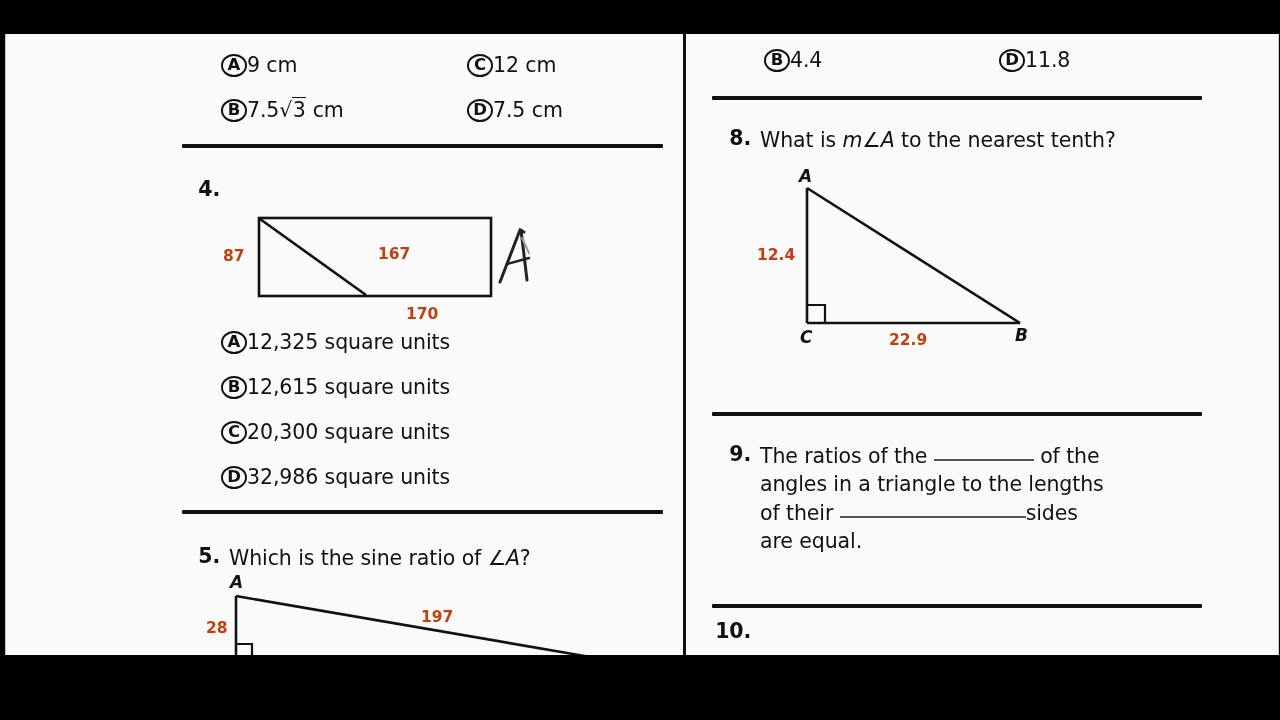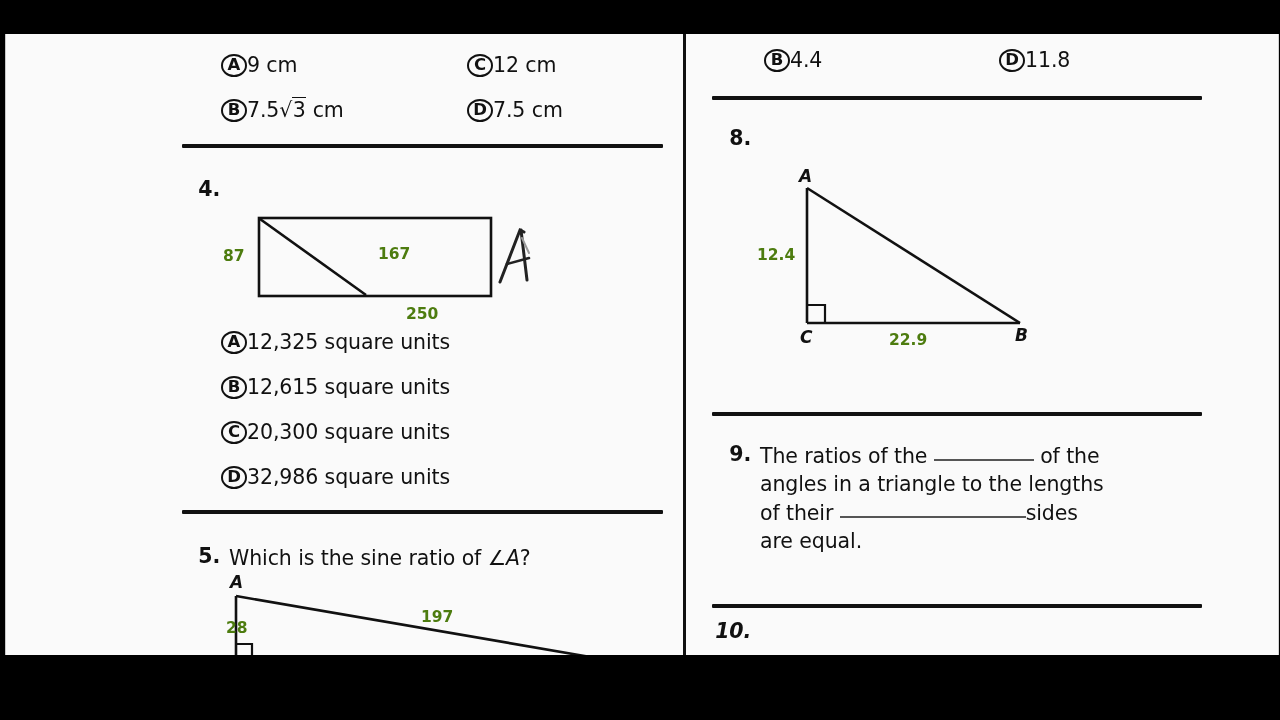--- a/index.html
+++ b/index.html
@@ -77,21 +77,21 @@
   }
   .q-num {
     font-weight: bold;
     font-size: 20.5px;
     color: #111;
     flex: none;
     text-align: right;
     letter-spacing: -0.2px;
   }
   .q-num.w2 { width: 26px; }
-  .q-num.w3 { width: 40px; font-style: italic; }
+  .q-num.w3 { width: 40px; }
   .q-text {
     font-size: 20.5px;
     color: #111;
     margin-left: 9px;
     line-height: 1.38;
     letter-spacing: -0.1px;
   }
   .ital { font-style: italic; }
 
   
@@ -134,21 +134,21 @@
   }
   .blank.short { width: 100px; }
   .blank.long  { width: 186px; }
 
   
   .figure { position: absolute; }
   .fig-label {
     position: absolute;
     font-weight: bold;
     font-size: 15.5px;
-    color: #4d7c0f;
+    color: #c2410c;
     white-space: nowrap;
   }
   .fig-vertex {
     position: absolute;
     font-weight: bold;
     font-style: italic;
     font-size: 17px;
     color: #111;
   }
   .handwrite {
@@ -197,21 +197,21 @@
         <span class="q-num w2">4.</span>
       </div>
 
       <div class="figure" style="left:85px; top:181px; width:320px; height:120px;">
         <svg width="320" height="120" viewBox="0 0 320 120">
           <rect x="3" y="3" width="232" height="78" fill="none" stroke="#111" stroke-width="2.6"></rect>
           <line x1="4" y1="4" x2="110" y2="80" stroke="#111" stroke-width="2.6"></line>
         </svg>
         <span class="fig-label" style="left:-33px; top:32px;">87</span>
         <span class="fig-label" style="left:122px; top:30px;">167</span>
-        <span class="fig-label" style="left:150px; top:90px;">250</span>
+        <span class="fig-label" style="left:150px; top:90px;">170</span>
       </div>
 
       <div class="handwrite" style="left:325px; top:190px;">
         <svg width="46" height="62" viewBox="0 0 46 62">
           <path d="M4 58 L24 6 L28 8" fill="none" stroke="#222" stroke-width="3" stroke-linecap="round"></path>
           <path d="M25 6 L31 56" fill="none" stroke="#222" stroke-width="3" stroke-linecap="round"></path>
           <path d="M11 40 L33 34" fill="none" stroke="#222" stroke-width="2.6" stroke-linecap="round"></path>
           <path d="M26 14 L33 29" fill="none" stroke="#999" stroke-width="2" stroke-linecap="round"></path>
         </svg>
       </div>
@@ -242,21 +242,21 @@
         <span class="q-text"><span>Which is the sine ratio of </span><span class="ital">∠A</span><span>?</span></span>
       </div>
 
       <div class="figure" style="left:35px; top:548px; width:420px; height:80px;">
         <svg width="420" height="80" viewBox="0 0 420 80">
           <line x1="30" y1="14" x2="30" y2="76" stroke="#111" stroke-width="2.6"></line>
           <line x1="30" y1="14" x2="390" y2="76" stroke="#111" stroke-width="2.6"></line>
           <polyline points="30,62 46,62 46,77" fill="none" stroke="#111" stroke-width="2.2"></polyline>
         </svg>
         <span class="fig-vertex" style="left:24px; top:-10px;">A</span>
-        <span class="fig-label" style="left:0px; top:37px;margin-left:20px;">28</span>
+        <span class="fig-label" style="left:0px; top:37px;">28</span>
         <span class="fig-label" style="left:215px; top:26px;">197</span>
       </div>
 
     </div>
 
     <div class="column right">
 
       <div class="choices" style="height:55px;">
         <div class="choice" style="left:63px; top:14px;">
           <span class="bubble">B</span>
@@ -265,20 +265,21 @@
         <div class="choice" style="left:298px; top:14px;">
           <span class="bubble">D</span>
           <span class="choice-label">11.8</span>
         </div>
       </div>
 
       <div class="rule right-rule" style="position:absolute; left:11px; top:62px;"></div>
 
       <div class="q-row" style="position:absolute; left:24px; top:92px; width:480px;">
         <span class="q-num w2">8.</span>
+        <span class="q-text"><span>What is </span><span class="ital">m∠A</span><span> to the nearest tenth?</span></span>
       </div>
 
       <div class="figure" style="left:48px; top:134px; width:330px; height:190px;">
         <svg width="330" height="190" viewBox="0 0 330 190">
           <line x1="58" y1="20" x2="58" y2="155" stroke="#111" stroke-width="2.6"></line>
           <line x1="58" y1="155" x2="271" y2="155" stroke="#111" stroke-width="2.6"></line>
           <line x1="58" y1="20" x2="271" y2="155" stroke="#111" stroke-width="2.6"></line>
           <polyline points="58,137 76,137 76,155" fill="none" stroke="#111" stroke-width="2.2"></polyline>
         </svg>
         <span class="fig-vertex" style="left:50px; top:-2px;">A</span>

